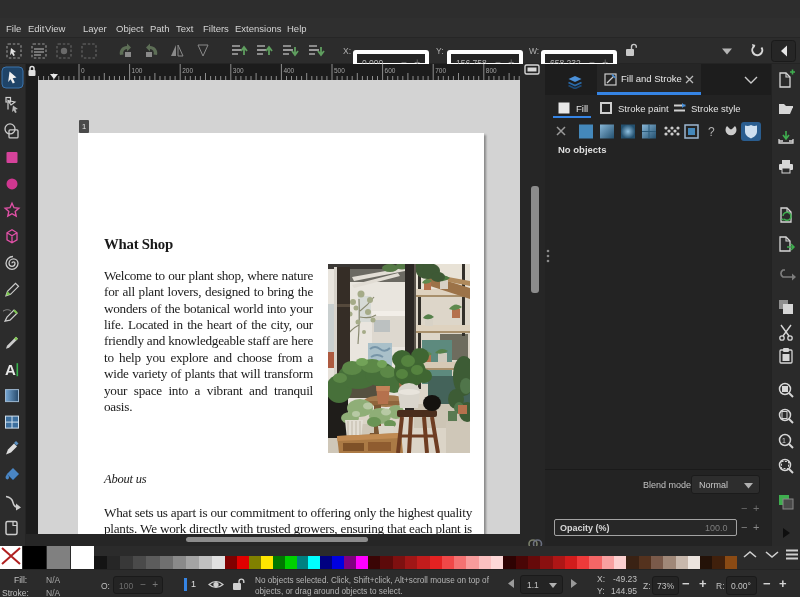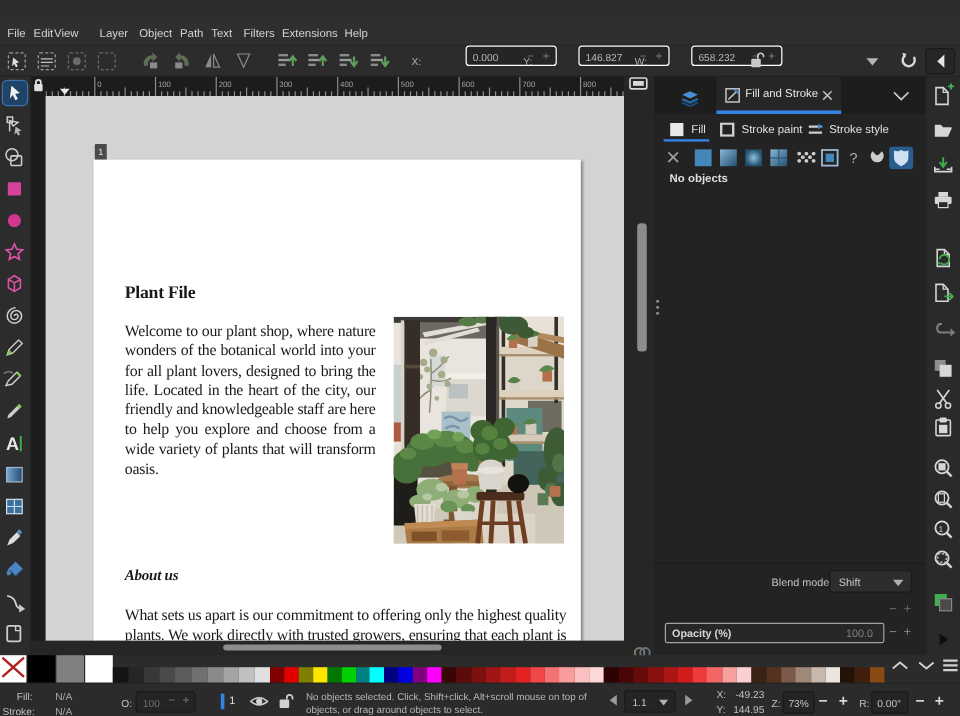--- a/index.html
+++ b/index.html
@@ -8,21 +8,21 @@
   .abs { position:absolute; }
   #app { position:relative; width:800px; height:597px; }
   
   #titlebar { left:0; top:0; width:800px; height:18px; background:#0c0c0c; color:#d8d8d8; }
   #titlebar .title { left:20px; top:4px; font-size:8.5px; letter-spacing:.2px; }
   
   #menubar { left:0; top:18px; width:800px; height:20px; background:#2f2f2f; color:#d4d4d4; font-size:9.5px; border-bottom:1px solid #262626;}
   #menubar span { position:absolute; top:5px; }
   
   #toolbar { left:0; top:38px; width:800px; height:26px; background:#2c2c2c; border-bottom:1px solid #242424; }
-  .spinbox { position:absolute; top:0; height:17px; background:#252525; border:1px solid #ffffff; border-radius:3px; color:#b8b8b8; font-size:8.5px;margin-left:35px; }
+  .spinbox { position:absolute; top:12px; height:17px; background:#252525; border:4px solid #ffffff; border-radius:3px; color:#b8b8b8; font-size:8.5px; }
   .spinbox .val { position:absolute; left:5px; top:4px; }
   .spinbox .minus, .spinbox .plus { position:absolute; top:3px; color:#7a7a7a; font-size:10px; }
   .lbl { position:absolute; top:8px; color:#b0b0b0; font-size:8.5px; }
   
   #toolbox { left:0; top:64px; width:26px; height:482px; background:#2c2c2c; border-right:1px solid #252525;}
   #corner { left:26px; top:64px; width:12px; height:16px; background:#1c1c1c; }
   #hruler { left:38px; top:64px; width:482px; height:16px; background:#1c1c1c; }
   #vruler { left:26px; top:80px; width:12px; height:454px; background:#1c1c1c; }
   #canvas { left:38px; top:80px; width:482px; height:454px; background:#d3d3d3; overflow:hidden; }
   #hscroll { left:26px; top:534px; width:494px; height:12px; background:#262626; }
@@ -59,21 +59,21 @@
   </div>
   <div class="abs" id="toolbar">
     <span class="lbl" style="left:343px">X:</span>
     <div class="spinbox" style="left:353px;width:76px">
         <span class="val">0.000</span>
         <span class="minus" style="right:18px">−</span>
         <span class="plus" style="right:5px">+</span>
       </div>
     <span class="lbl" style="left:436px">Y:</span>
     <div class="spinbox" style="left:447px;width:76px">
-        <span class="val">146.827</span>
+        <span class="val">156.758</span>
         <span class="minus" style="right:18px">−</span>
         <span class="plus" style="right:5px">+</span>
       </div>
     <span class="lbl" style="left:529px">W:</span>
     <div class="spinbox" style="left:541px;width:76px">
         <span class="val">658.232</span>
         <span class="minus" style="right:18px">−</span>
         <span class="plus" style="right:5px">+</span>
       </div>
     <svg class="abs" style="left:0;top:0" width="335" height="26" viewBox="0 0 335 26">
@@ -270,29 +270,30 @@
         <text x="245.4" y="8.5" fill="#a2a2a2" font-size="6.5" font-family="Liberation Sans, sans-serif">400</text>
         <text x="296.0" y="8.5" fill="#a2a2a2" font-size="6.5" font-family="Liberation Sans, sans-serif">500</text>
         <text x="346.6" y="8.5" fill="#a2a2a2" font-size="6.5" font-family="Liberation Sans, sans-serif">600</text>
         <text x="397.2" y="8.5" fill="#a2a2a2" font-size="6.5" font-family="Liberation Sans, sans-serif">700</text>
         <text x="447.8" y="8.5" fill="#a2a2a2" font-size="6.5" font-family="Liberation Sans, sans-serif">800</text>
         <path d="M12 10 L20 10 L16 15 Z" fill="#e8e8e8"></path>
       </svg></div>
   <div class="abs" id="vruler"><svg id="vrulersvg" width="12" height="454"></svg></div>
   <div class="abs" id="canvas">
     <div class="abs" id="page">
-        <div class="abs serif" style="left:26px;top:103.2px;font-size:14.8px;font-weight:bold;letter-spacing:-0.25px">Plant File</div>
+        <div class="abs serif" style="left:26px;top:103.2px;font-size:14.8px;font-weight:bold;letter-spacing:-0.25px">What Shop</div>
         <div class="abs serif" style="left:26px;top:134.7px;width:209px;font-size:13.2px;line-height:16.4px;letter-spacing:-0.25px">
           <div class="jline">Welcome to our plant shop, where nature</div>
+          <div class="jline">for all plant lovers, designed to bring the</div>
           <div class="jline">wonders of the botanical world into your</div>
-          <div class="jline">for all plant lovers, designed to bring the</div>
           <div class="jline">life. Located in the heart of the city, our</div>
           <div class="jline">friendly and knowledgeable staff are here</div>
           <div class="jline">to help you explore and choose from a</div>
           <div class="jline">wide variety of plants that will transform</div>
+          <div class="jline">your space into a vibrant and tranquil</div>
           <div>oasis.</div>
         </div>
         <svg class="abs" style="left:250px;top:131px" width="142" height="189" viewBox="0 0 142 189">
           <rect width="142" height="189" fill="#e6e1da"></rect>
           <rect x="0" y="6" width="78" height="100" fill="#e9e5de"></rect>
           <rect x="44" y="47" width="34" height="5" fill="#f2eee8"></rect>
           <rect x="44" y="52" width="34" height="31" fill="#ddd8cf"></rect>
           <rect x="46" y="56" width="16" height="12" fill="#bcc1c1"></rect>
           <rect x="0" y="40" width="12" height="48" fill="#c9cfcf"></rect>
           <rect x="30" y="32" width="13" height="26" fill="#d6dad6"></rect>
@@ -436,21 +437,21 @@
             <ellipse cx="139" cy="148" rx="8" ry="10"></ellipse>
           </g>
           <g fill="#50754a">
             <ellipse cx="138" cy="122" rx="6" ry="8"></ellipse>
             <ellipse cx="131" cy="144" rx="5" ry="6"></ellipse>
           </g>
           <rect x="130" y="141" width="9" height="9" fill="#b5714d"></rect>
           <rect x="120" y="147" width="9" height="10" fill="#5a7a52"></rect>
           <rect x="118" y="158" width="24" height="31" fill="#cfc7b8"></rect>
         </svg>
-        <div class="abs serif" style="left:26px;top:338.5px;font-size:12.5px;font-weight:bold;font-style:italic;letter-spacing:-0.2px">About us</div>
+        <div class="abs serif" style="left:26px;top:338.5px;font-size:12.5px;font-weight:normal;font-style:italic;letter-spacing:-0.2px">About us</div>
         <div class="abs serif" style="left:26px;top:371.7px;width:368px;font-size:13.2px;line-height:16.4px;letter-spacing:-0.25px">
           <div class="jline">What sets us apart is our commitment to offering only the highest quality</div>
           <div class="jline">plants. We work directly with trusted growers, ensuring that each plant is</div>
         </div>
       </div>
     <div class="abs" id="pagetab">1</div>
   </div>
   <div class="abs" id="hscroll">
       <div class="thumb"></div>
     </div>
@@ -531,21 +532,21 @@
         <rect x="135" y="6" width="7" height="7" fill="#4488bb"></rect>
         <text x="155" y="14" font-size="12" fill="#b0b0b0" font-family="Liberation Sans, sans-serif">?</text>
         <path d="M174 4 a5.5 5.5 0 1 0 8 0 l-2.5 2.5 a2 2 0 0 1 -3 0 Z" fill="#cccccc"></path>
         <rect x="188" y="0" width="20" height="19" rx="3" fill="#2a5d8f"></rect>
         <path d="M198 3 c2.5 1.5 4.5 1 6 .5 v6 c0 4 -4 6 -6 7 c-2 -1 -6 -3 -6 -7 v-6 c1.5 .5 3.5 1 6 -.5 Z" fill="#cfe0f0"></path>
       </svg>
       <span class="abs" style="left:13px;top:80px;color:#dedede;font-size:9.5px;font-weight:bold">No objects</span>
       <div class="abs" style="left:0;top:405px;width:226px;height:1px;background:#1a1a1a"></div>
       <span class="abs" style="left:98px;top:416px;color:#c2c2c2;font-size:9px">Blend mode:</span>
       <div class="abs" style="left:146px;top:411px;width:69px;height:19px;background:#2d2d2d;border:1px solid #1b1b1b;border-radius:3px">
-        <span class="abs" style="left:7px;top:4px;color:#c8c8c8;font-size:9px">Shift</span>
+        <span class="abs" style="left:7px;top:4px;color:#c8c8c8;font-size:9px">Normal</span>
         <svg class="abs" style="right:5px;top:7px" width="10" height="7">
           <path d="M0 0 h9 l-4.5 5.5 Z" fill="#b0b0b0"></path>
         </svg>
       </div>
       <span class="abs" style="left:196px;top:438px;color:#6e6e6e;font-size:11px">−</span>
       <span class="abs" style="left:208px;top:438px;color:#6e6e6e;font-size:11px">+</span>
       <div class="abs" style="left:9px;top:455px;width:183px;height:17px;background:#272727;border:1px solid #a3a3a3;border-radius:2px">
         <span class="abs" style="left:5px;top:3px;color:#d8d8d8;font-size:9px;font-weight:bold">Opacity (%)</span>
         <span class="abs" style="left:150px;top:3px;color:#7e7e7e;font-size:9px">100.0</span>
       </div>

